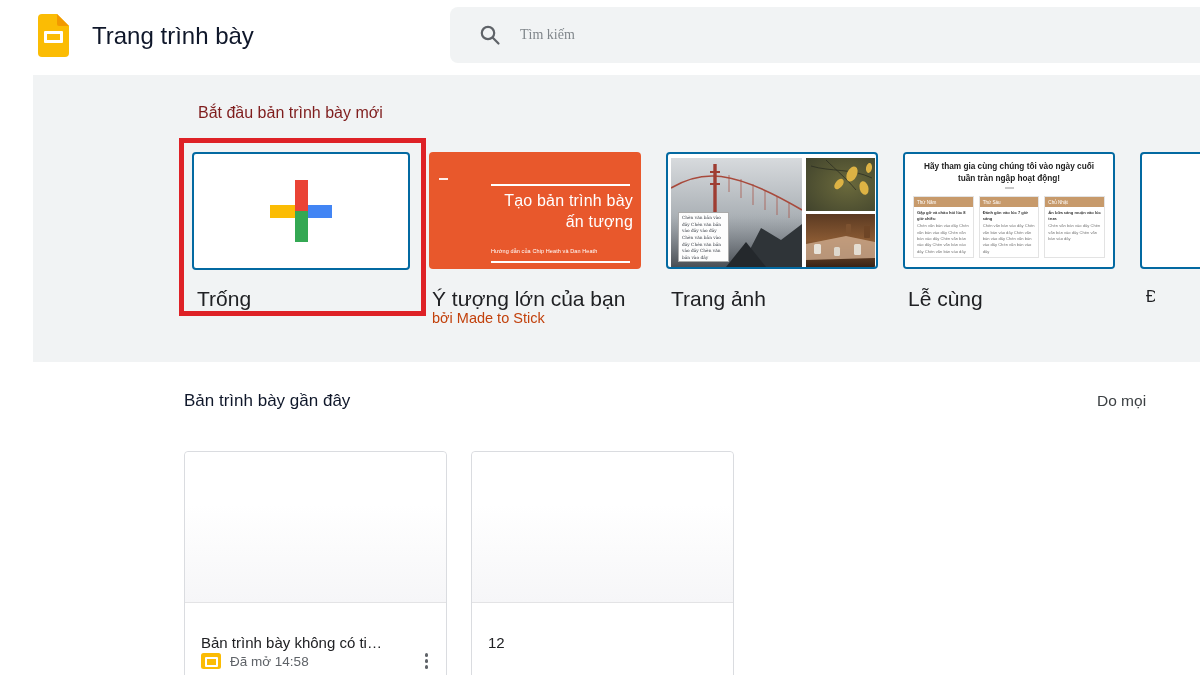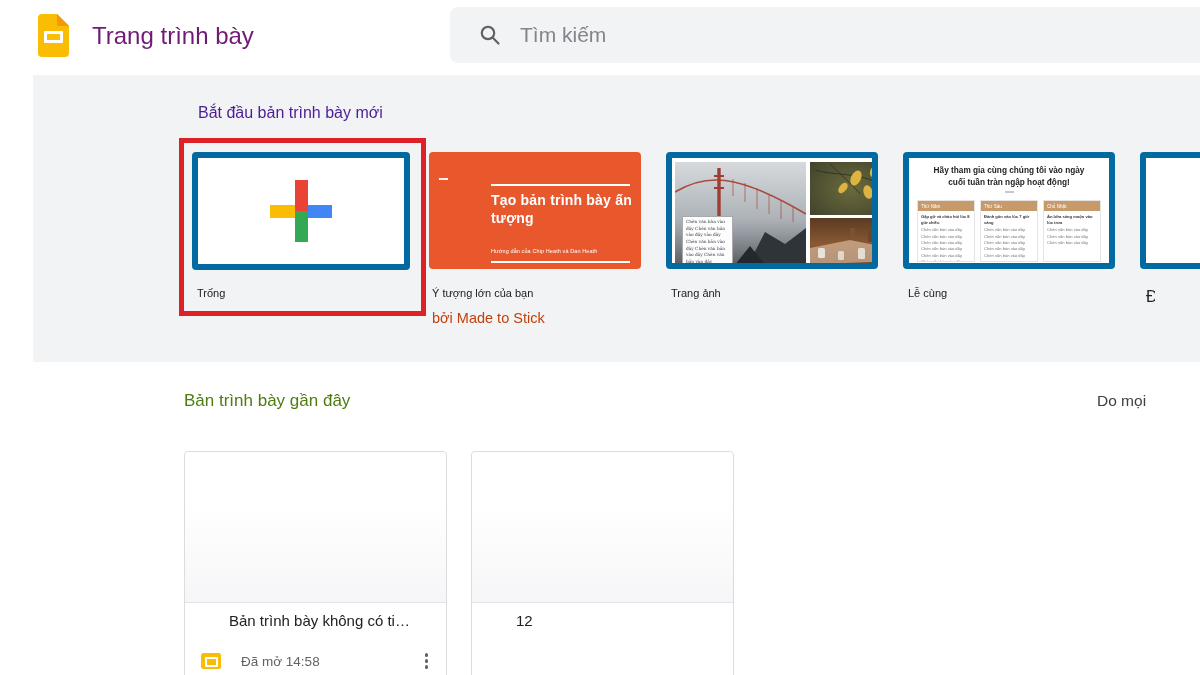--- a/index.html
+++ b/index.html
@@ -12,57 +12,57 @@
   
   .topbar { position:absolute; left:0; top:0; width:1200px; height:75px; background:#fff; }
   .slides-logo { position:absolute; left:38px; top:14px; width:31px; height:43px; }
   .logo-body { position:absolute; inset:0; background:#FBBC04; border-radius:4px; }
   .logo-cut  { position:absolute; top:0; right:0; width:12px; height:12px; background:#fff;
                clip-path:polygon(0 0,100% 0,100% 100%); }
   .logo-fold { position:absolute; top:0; right:0; width:12px; height:12px; background:#F29900;
                clip-path:polygon(0 0,100% 100%,0 100%); border-bottom-left-radius:2px; }
   .logo-rect { position:absolute; left:6px; top:17px; width:19px; height:12px;
                border:3px solid #fff; border-radius:1px; }
-  .app-title { position:absolute; left:92px; top:22px; font-size:24px; color:#701a75; }
+  .app-title { position:absolute; left:92px; top:22px; font-size:24px; color:#0f172a; }
 
   .searchbar { position:absolute; left:450px; top:7px; width:760px; height:56px;
                background:#f1f3f4; border-radius:8px; display:flex; align-items:center; padding-left:28px; }
   .search-icon { width:24px; height:24px; flex:0 0 auto; margin-right:18px; }
-  .search-input { border:none; outline:none; background:transparent; font-size:21px;
-                  font-family:Liberation Sans, sans-serif; color:#a16207; width:560px; }
+  .search-input { border:none; outline:none; background:transparent; font-size:14px;
+                  font-family:Liberation Serif, serif; color:#a16207; width:560px; }
   .search-input::placeholder { color:#80868b; }
 
   
   .band { position:absolute; left:33px; top:75px; width:1167px; height:287px; background:#f1f3f4; }
-  .gallery-heading { position:absolute; left:198px; top:104px; font-size:16px; color:#4c1d95; }
+  .gallery-heading { position:absolute; left:198px; top:104px; font-size:16px; color:#7f1d1d; }
 
   .redbox { position:absolute; left:179px; top:138px; width:247px; height:178px;
             border:5px solid #DE2126; z-index:5; pointer-events:none; }
 
   .tcard { position:absolute; top:152px; width:212px; height:117px; background:#fff;
-           border:6px solid #0369a1; border-radius:4px; overflow:hidden; cursor:pointer; }
+           border:2px solid #0369a1; border-radius:4px; overflow:hidden; cursor:pointer; }
   .tcard-blank { left:192px; width:218px; height:118px; }
   .tcard-bigidea { left:429px; border:none; }
   .tcard-album { left:666px; }
   .tcard-wedding { left:903px; }
   .tcard-partial { left:1140px; width:70px; }
 
   
   .plus-wrap { position:absolute; left:50%; top:50%; width:62px; height:62px; transform:translate(-50%,-50%); }
   .plus-h-left  { position:absolute; left:0;    top:24.5px; width:31px; height:13px; background:#FBBC04; }
   .plus-h-right { position:absolute; left:31px; top:24.5px; width:31px; height:13px; background:#4285F4; }
   .plus-v-top    { position:absolute; left:24.5px; top:0;    width:13px; height:31px; background:#EA4335; }
   .plus-v-bottom { position:absolute; left:24.5px; top:31px; width:13px; height:31px; background:#34A853; }
 
   
   .bi-inner { position:absolute; inset:0; background:#E8582C; color:#fff; }
   .bi-dash    { position:absolute; left:10px; top:26px; width:9px; height:2px; background:rgba(255,255,255,.9); }
   .bi-topline { position:absolute; left:62px; right:11px; top:32px; height:2px; background:#fff; }
-  .bi-title   { position:absolute; left:62px; top:39px; width:142px; font-weight:bold;
-                font-size:14px; line-height:1.3; letter-spacing:.2px; }
+  .bi-title   { position:absolute; left:62px; top:39px; width:142px; font-weight:normal;
+                font-size:16px; line-height:1.3; letter-spacing:.2px;text-align:right; }
   .bi-sub     { position:absolute; left:62px; top:96px; font-size:5.5px; letter-spacing:.1px; }
   .bi-botline { position:absolute; left:62px; right:11px; top:109px; height:1.5px; background:#fff; }
 
   
   .ph-bridge { position:absolute; left:3px;  top:4px;  width:131px; height:109px; }
   .ph-leaves { position:absolute; left:138px; top:4px;  width:69px; height:53px; }
   .ph-table  { position:absolute; left:138px; top:60px; width:69px; height:53px; }
   .album-textbox { position:absolute; left:10px; top:58px; width:51px; height:50px; background:#fdfdfd;
                    border:0.5px solid #aaa; padding:2px 3px; font-family:"DejaVu Serif", serif;
                    font-size:4.3px; line-height:1.55; color:#3a3f47; }
@@ -71,40 +71,40 @@
   .wed-inner { position:absolute; inset:0; background:#fff; text-align:center; }
   .wed-title { margin:7px 12px 0; font-size:8.6px; font-weight:bold; color:#1d1d1d;
                line-height:1.35; transform:scaleX(.96); }
   .wed-dash { width:9px; height:1.5px; background:#c8c8c8; margin:3px auto 0; }
   .wed-cols { position:absolute; left:8px; right:8px; top:42px; height:62px; display:flex; gap:5px; text-align:left; }
   .wed-col { flex:1; border:0.5px solid #e3e3e3; background:#fff; overflow:hidden; }
   .wed-col-head  { background:#C79A6B; color:#fff; font-size:4.6px; padding:2.5px 3px; }
   .wed-col-event { font-weight:bold; font-size:4.1px; padding:3px 3px 1px; color:#333; line-height:1.4; }
   .wed-col-body  { font-size:4.1px; padding:1px 3px 2px; color:#777; line-height:1.55; }
 
-  .tlabel { position:absolute; top:287px; font-size:11px; color:#202124; white-space:nowrap; cursor:pointer; }
+  .tlabel { position:absolute; top:287px; font-size:21px; color:#202124; white-space:nowrap; cursor:pointer; }
   .tlabel-byline { position:absolute; top:310px; font-size:14.5px; color:#c2410c; white-space:nowrap; }
   .tlabel-partial { position:absolute; left:1146px; top:288px; width:9px; height:20px;
                     overflow:hidden; font-size:16px; font-weight:500; }
 
   
-  .recent-heading { position:absolute; left:184px; top:391px; font-size:17px; font-weight:500; color:#4d7c0f; }
+  .recent-heading { position:absolute; left:184px; top:391px; font-size:17px; font-weight:500; color:#0f172a; }
   .recent-filter  { position:absolute; left:1097px; top:392px; font-size:15.5px; color:#3c4043; cursor:pointer; }
 
   .fcard { position:absolute; top:451px; width:263px; height:300px; background:#fff;
            border:1px solid #dadce0; border-radius:4px; cursor:pointer; }
   .fcard-1 { left:184px; }
   .fcard-2 { left:471px; }
   .fthumb { position:absolute; left:0; top:0; width:100%; height:151px;
             background:linear-gradient(#ffffff 35%, #f6f6f8); border-bottom:1px solid #e3e3e5;
             border-radius:4px 4px 0 0; }
-  .ftitle { position:absolute; left:16px; top:160px; right:14px; font-size:15px; font-weight:500;
-            color:#202124; white-space:nowrap; overflow:hidden;margin-left:28px; }
+  .ftitle { position:absolute; left:16px; top:182px; right:14px; font-size:15px; font-weight:500;
+            color:#202124; white-space:nowrap; overflow:hidden; }
   .fmeta  { position:absolute; left:16px; top:196px; right:8px; height:26px;
-            display:flex; align-items:center; gap:20px; color:#5f6368; font-size:13.5px; }
+            display:flex; align-items:center; gap:9px; color:#5f6368; font-size:13.5px; }
   .fscion { position:relative; width:20px; height:16px; background:#FBBC04; border-radius:2.5px; flex:0 0 auto; }
   .fscion::after { content:''; position:absolute; left:4px; top:3.5px; width:9px; height:6px;
                    border:2px solid #fff; border-radius:1px; }
   .people-icon { width:20px; height:15px; flex:0 0 auto; }
   .more-btn { margin-left:auto; display:flex; flex-direction:column; gap:2.5px; padding:6px 10px; cursor:pointer; }
   .more-btn i { width:3.5px; height:3.5px; border-radius:50%; background:#5f6368; }
 </style>
 </head>
 <body>
 

